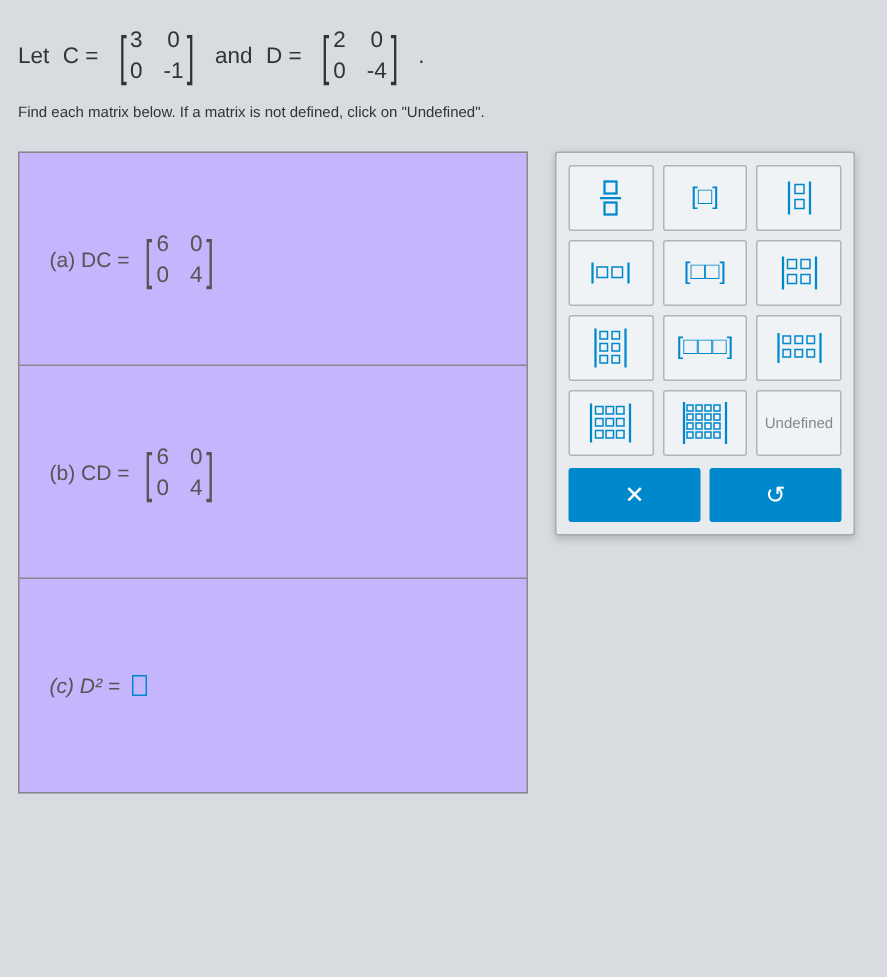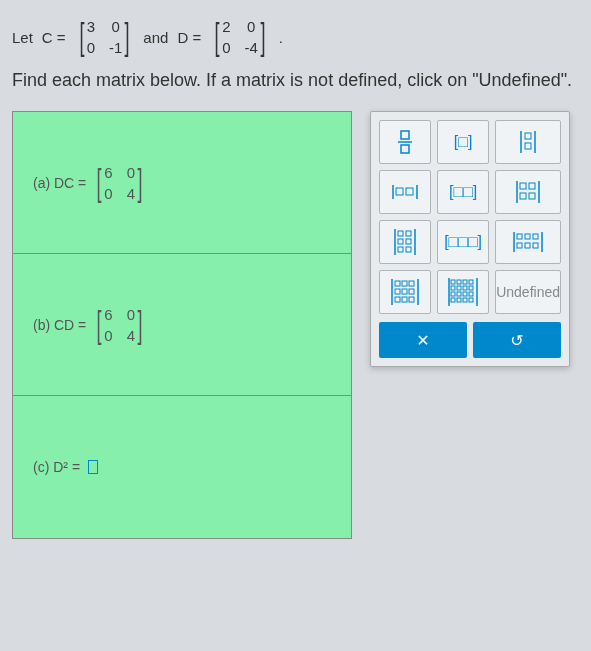--- a/index.html
+++ b/index.html
@@ -31,43 +31,43 @@
     transform: scaleX(0.5);
   }
   .mgrid {
     display: grid;
     grid-template-columns: auto auto;
     gap: 4px 14px;
     font-size: 15px;
     text-align: center;
   }
   .instruction {
-    font-size: 18px;
+    font-size: 10px;
     margin-bottom: 20px;
   }
   .workarea {
     display: flex;
     gap: 18px;
     align-items: flex-start;
   }
   .answers {
     width: 340px;
     border: 1px solid #888;
-    background: #86efac;
+    background: #c4b5fd;
   }
   .answer-row {
     height: 142px;
     border-bottom: 1px solid #888;
     display: flex;
     align-items: center;
     padding-left: 20px;
     font-size: 14px;
     color: #555;
   }
-  .answer-row:last-child { border-bottom: none; }
+  .answer-row:last-child { border-bottom: none; font-style: italic; }
   .answer-row .label { margin-right: 6px; }
   .palette {
     width: 200px;
     background: #e8ebee;
     border: 1px solid #aaa;
     border-radius: 2px;
     box-shadow: 0 2px 6px rgba(0,0,0,0.2);
     padding: 8px;
   }
   .palette-grid {
@@ -283,21 +283,21 @@
           <rect x="4" y="16" width="4" height="4" fill="none" stroke="#0088cc"></rect>
             <rect x="10" y="16" width="4" height="4" fill="none" stroke="#0088cc"></rect>
             <rect x="16" y="16" width="4" height="4" fill="none" stroke="#0088cc"></rect>
             <rect x="22" y="16" width="4" height="4" fill="none" stroke="#0088cc"></rect>
           <rect x="4" y="22" width="4" height="4" fill="none" stroke="#0088cc"></rect>
             <rect x="10" y="22" width="4" height="4" fill="none" stroke="#0088cc"></rect>
             <rect x="16" y="22" width="4" height="4" fill="none" stroke="#0088cc"></rect>
             <rect x="22" y="22" width="4" height="4" fill="none" stroke="#0088cc"></rect>
         </svg>
       </div>
-      <div class="pbtn" style="font-size:14px;color:#888;">
+      <div class="pbtn" style="font-size:10px;color:#888;">
         <span>Undefined</span>
       </div>
 
     </div>
 
     <div class="action-row">
       <button class="abtn">
         <span>✕</span>
       </button>
       <button class="abtn">

